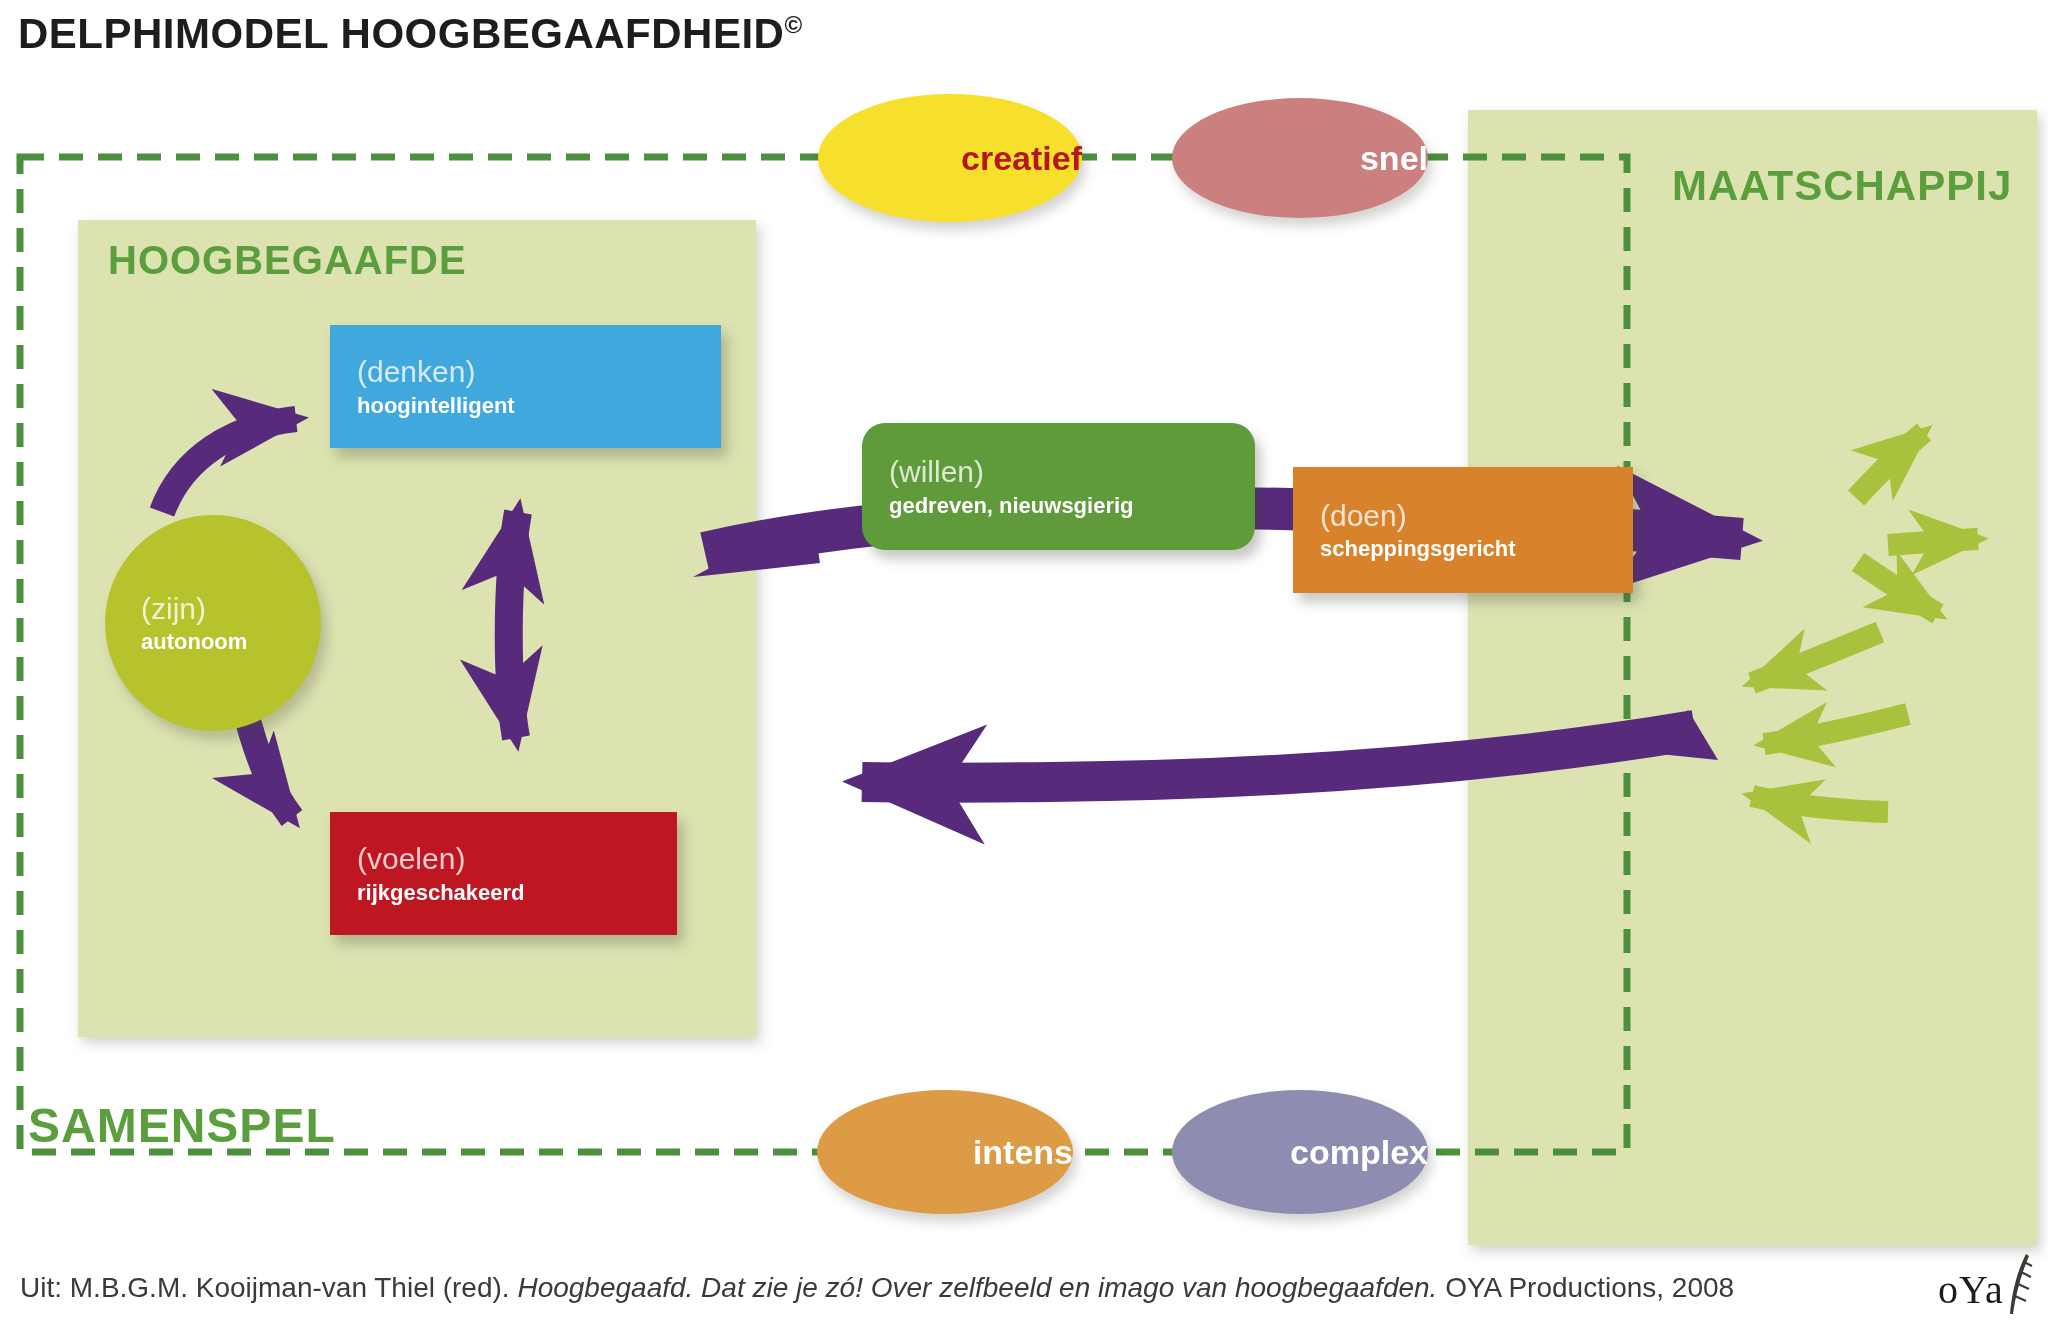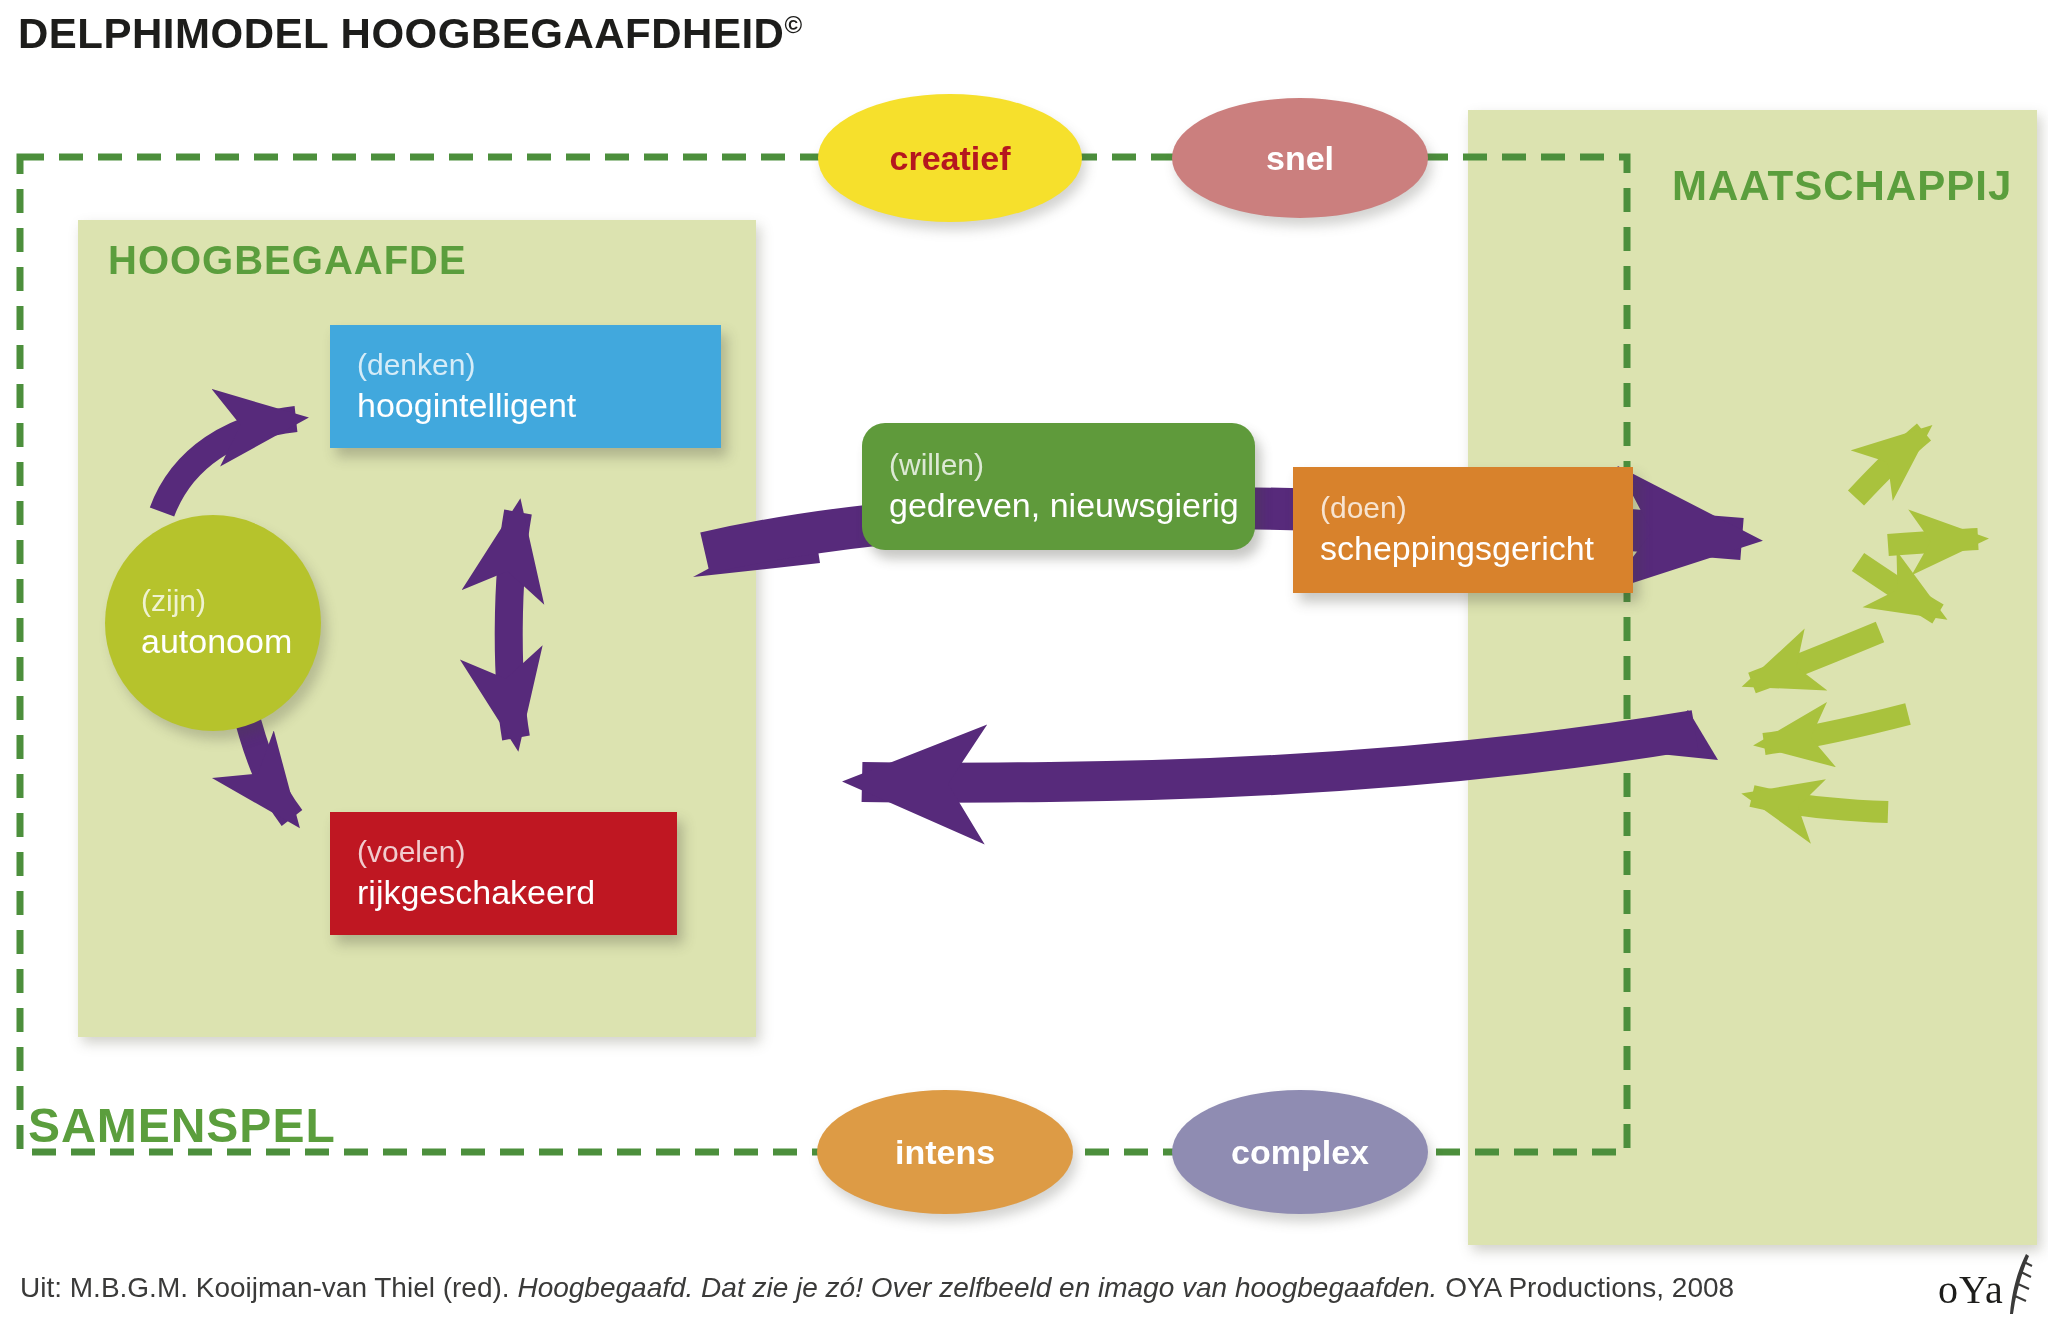--- a/index.html
+++ b/index.html
@@ -26,36 +26,36 @@
   .label-interplay{left:28px;top:1098px;font-size:48px;}
   
   .overlay{left:0;top:0;width:2048px;height:1332px;pointer-events:none;}
   
   .node{
     color:#ffffff;box-shadow:6px 9px 12px rgba(70,70,60,0.30);
     display:flex;flex-direction:column;justify-content:center;
     padding-left:27px;box-sizing:border-box;line-height:1.28;
   }
   .node .qual{font-size:30px;font-weight:400;color:rgba(255,255,255,0.78);}
-  .node .lbl{font-size:34px;font-weight:400;color:#ffffff;}
+  .node .lbl{font-size:22px;font-weight:700;color:#ffffff;}
   .node-denken{left:330px;top:325px;width:391px;height:123px;background:#41a8dd;}
   .node-voelen{left:330px;top:812px;width:347px;height:123px;background:#bf1722;}
   .node-willen{left:862px;top:423px;width:393px;height:127px;background:#5f9a3b;border-radius:23px;}
   .node-doen{left:1293px;top:467px;width:340px;height:126px;background:#d8822c;}
   .node-waarnemen{left:917px;top:704px;width:393px;height:132px;background:#e3c307;}
   .node-waarnemen .qual{color:#ffffff;}
   .node-waarnemen .lbl{color:#a81d22;}
   .node-zijn{
     left:105px;top:515px;width:216px;height:216px;border-radius:50%;
     background:#b6c32c;box-shadow:6px 9px 12px rgba(70,70,60,0.25);
     padding-left:36px;
   }
   
   .bubble{
-    border-radius:50%;display:flex;align-items:center;justify-content:center;
+    border-radius:50%;display:flex;align-items:center;justify-content:flex-end;
     font-size:34px;font-weight:700;color:#ffffff;
     box-shadow:4px 8px 12px rgba(80,80,70,0.25);
   }
   .bub-creatief{left:818px;top:94px;width:264px;height:128px;background:#f6e02c;color:#b5171f;}
   .bub-snel{left:1172px;top:98px;width:256px;height:120px;background:#cb7f7e;}
   .bub-intens{left:817px;top:1090px;width:256px;height:124px;background:#dd9b45;}
   .bub-complex{left:1172px;top:1090px;width:256px;height:124px;background:#8f8cb2;}
   
   .caption{left:20px;top:1272px;font-size:28px;color:#3a3a39;white-space:nowrap;}
   .caption .it{font-style:italic;}

